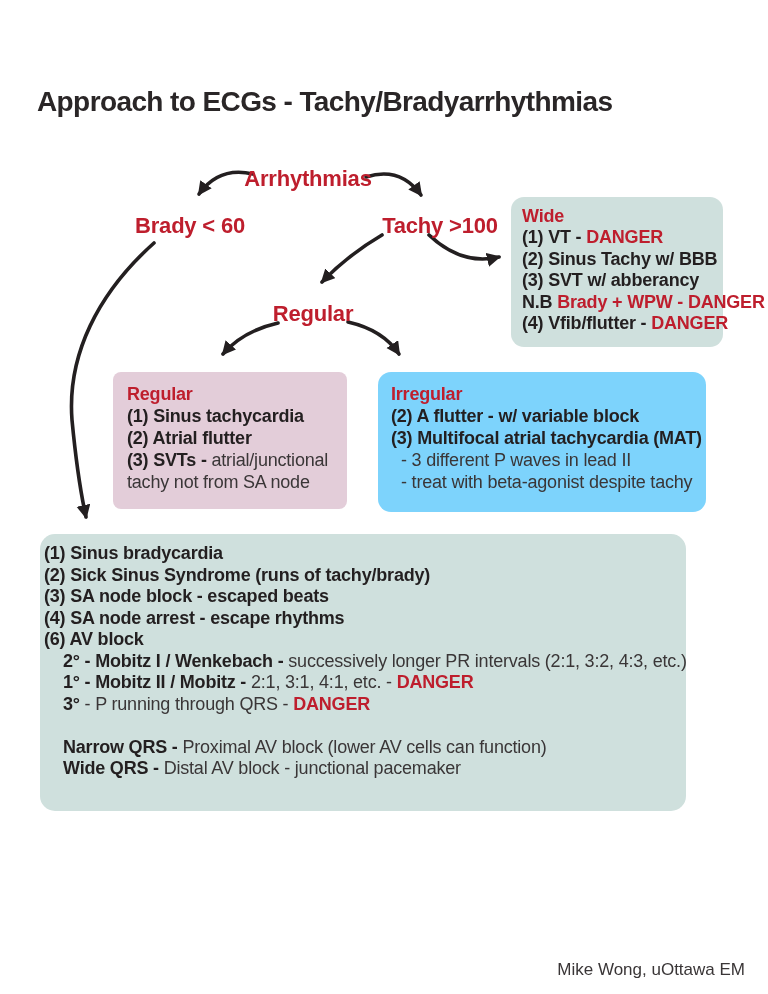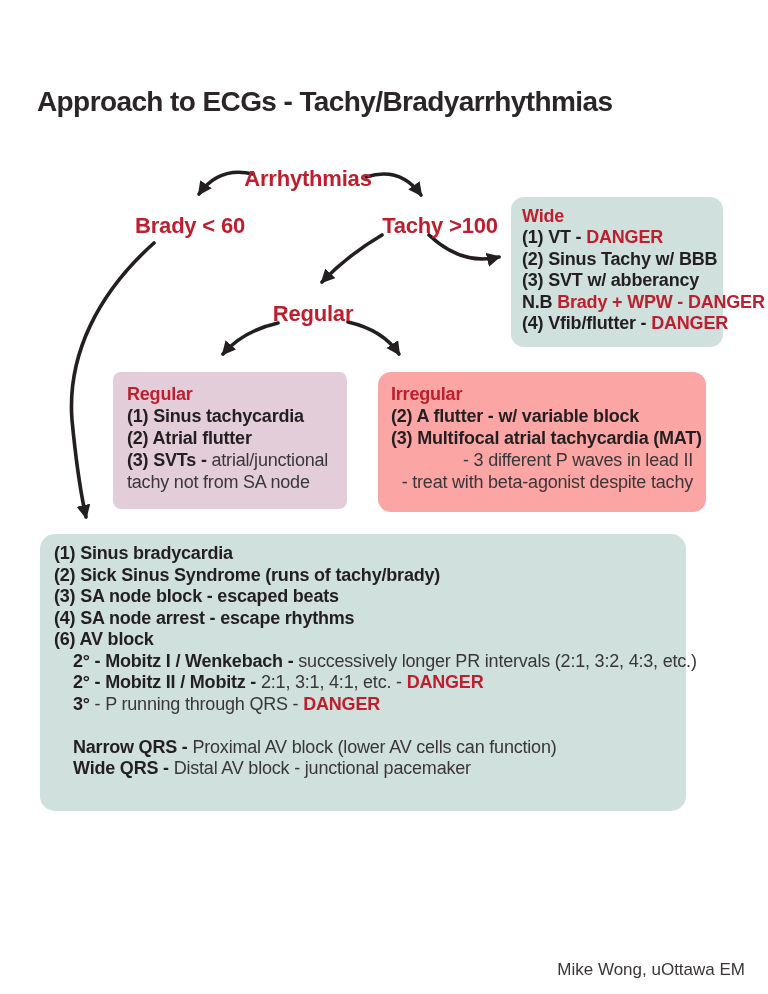--- a/index.html
+++ b/index.html
@@ -22,24 +22,24 @@
     color:#be1e2d;font-weight:bold;font-size:22px;
     letter-spacing:-0.2px;white-space:nowrap;text-align:right;
   }
   .box{
     position:absolute;box-sizing:border-box;
     border-radius:13px;font-size:18px;letter-spacing:-0.2px;
     color:#231f20;
   }
   .box-wide{left:511px;top:197px;width:212px;height:150px;background:#cfe0dd;padding:9px 11px;line-height:21.4px;}
   .box-regular{left:113px;top:372px;width:234px;height:137px;background:#e3cdd9;padding:11px 14px;line-height:22px;border-radius:8px;}
-  .box-irregular{left:378px;top:372px;width:328px;height:140px;background:#fca5a5;padding:11px 13px;line-height:22px;}
-  .box-brady{left:40px;top:534px;width:646px;height:277px;background:#cfe0dd;padding:9px 14px;line-height:21.5px;border-radius:15px;}
+  .box-irregular{left:378px;top:372px;width:328px;height:140px;background:#7dd3fc;padding:11px 13px;line-height:22px;}
+  .box-brady{left:40px;top:534px;width:646px;height:277px;background:#cfe0dd;padding:9px 4px;line-height:21.5px;border-radius:15px;}
   .bline{white-space:nowrap;}
-  .ind1{padding-left:10px;text-align:right;}
+  .ind1{padding-left:10px;}
   .ind2{padding-left:19px;}
   .s-b{font-weight:bold;}
   .s-rb{font-weight:bold;color:#be1e2d;}
   .s-n{font-weight:normal;color:#3a3637;}
   .credit{
     position:absolute;right:23px;top:960px;
     font-size:17px;color:#3a3637;
   }
 </style>
 </head>
@@ -93,21 +93,21 @@
       <div class="bline ind1"><span class="s-n">- 3 different P waves in lead II</span></div>
       <div class="bline ind1"><span class="s-n">- treat with beta-agonist despite tachy</span></div>
     </div>
   <div class="box box-brady">
       <div class="bline ind0"><span class="s-b">(1) Sinus bradycardia</span></div>
       <div class="bline ind0"><span class="s-b">(2) Sick Sinus Syndrome (runs of tachy/brady)</span></div>
       <div class="bline ind0"><span class="s-b">(3) SA node block - escaped beats</span></div>
       <div class="bline ind0"><span class="s-b">(4) SA node arrest - escape rhythms</span></div>
       <div class="bline ind0"><span class="s-b">(6) AV block</span></div>
       <div class="bline ind2"><span class="s-b">2° - Mobitz I / Wenkebach - </span><span class="s-n">successively longer PR intervals (2:1, 3:2, 4:3, etc.)</span></div>
-      <div class="bline ind2"><span class="s-b">2° - Mobitz II / Mobitz - </span><span class="s-n">2:1, 3:1, 4:1, etc. - </span><span class="s-rb">DANGER</span></div>
+      <div class="bline ind2"><span class="s-b">1° - Mobitz II / Mobitz - </span><span class="s-n">2:1, 3:1, 4:1, etc. - </span><span class="s-rb">DANGER</span></div>
       <div class="bline ind2"><span class="s-b">3°</span><span class="s-n"> - P running through QRS - </span><span class="s-rb">DANGER</span></div>
       <div class="bline ind0">&nbsp;</div>
       <div class="bline ind2"><span class="s-b">Narrow QRS - </span><span class="s-n">Proximal AV block (lower AV cells can function)</span></div>
       <div class="bline ind2"><span class="s-b">Wide QRS - </span><span class="s-n">Distal AV block - junctional pacemaker</span></div>
     </div>
 
   <div class="credit">Mike Wong, uOttawa EM</div>
 
 </div>
 

